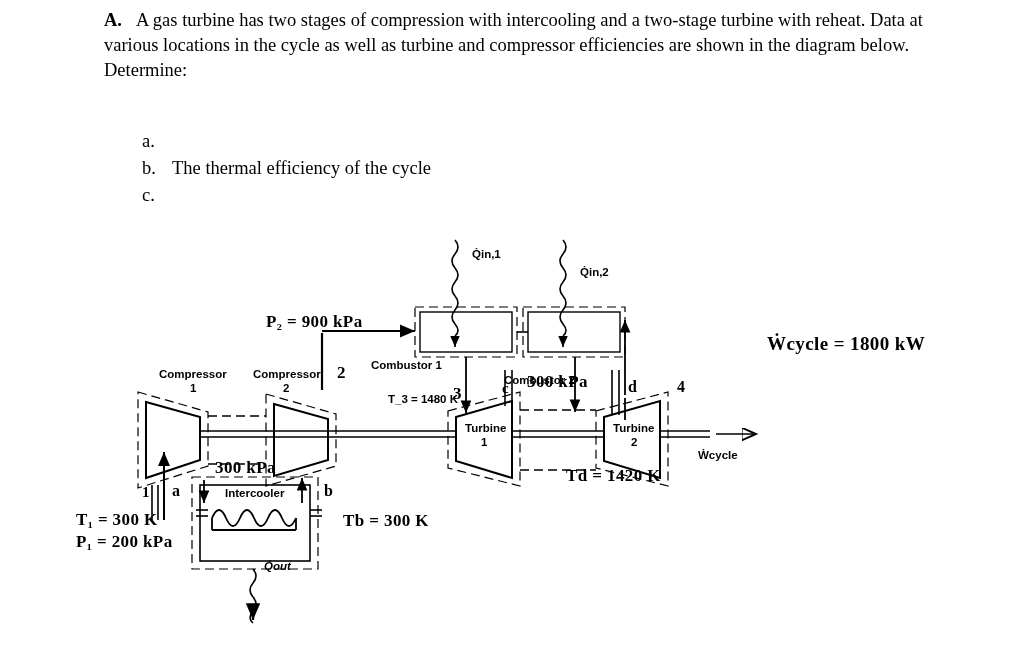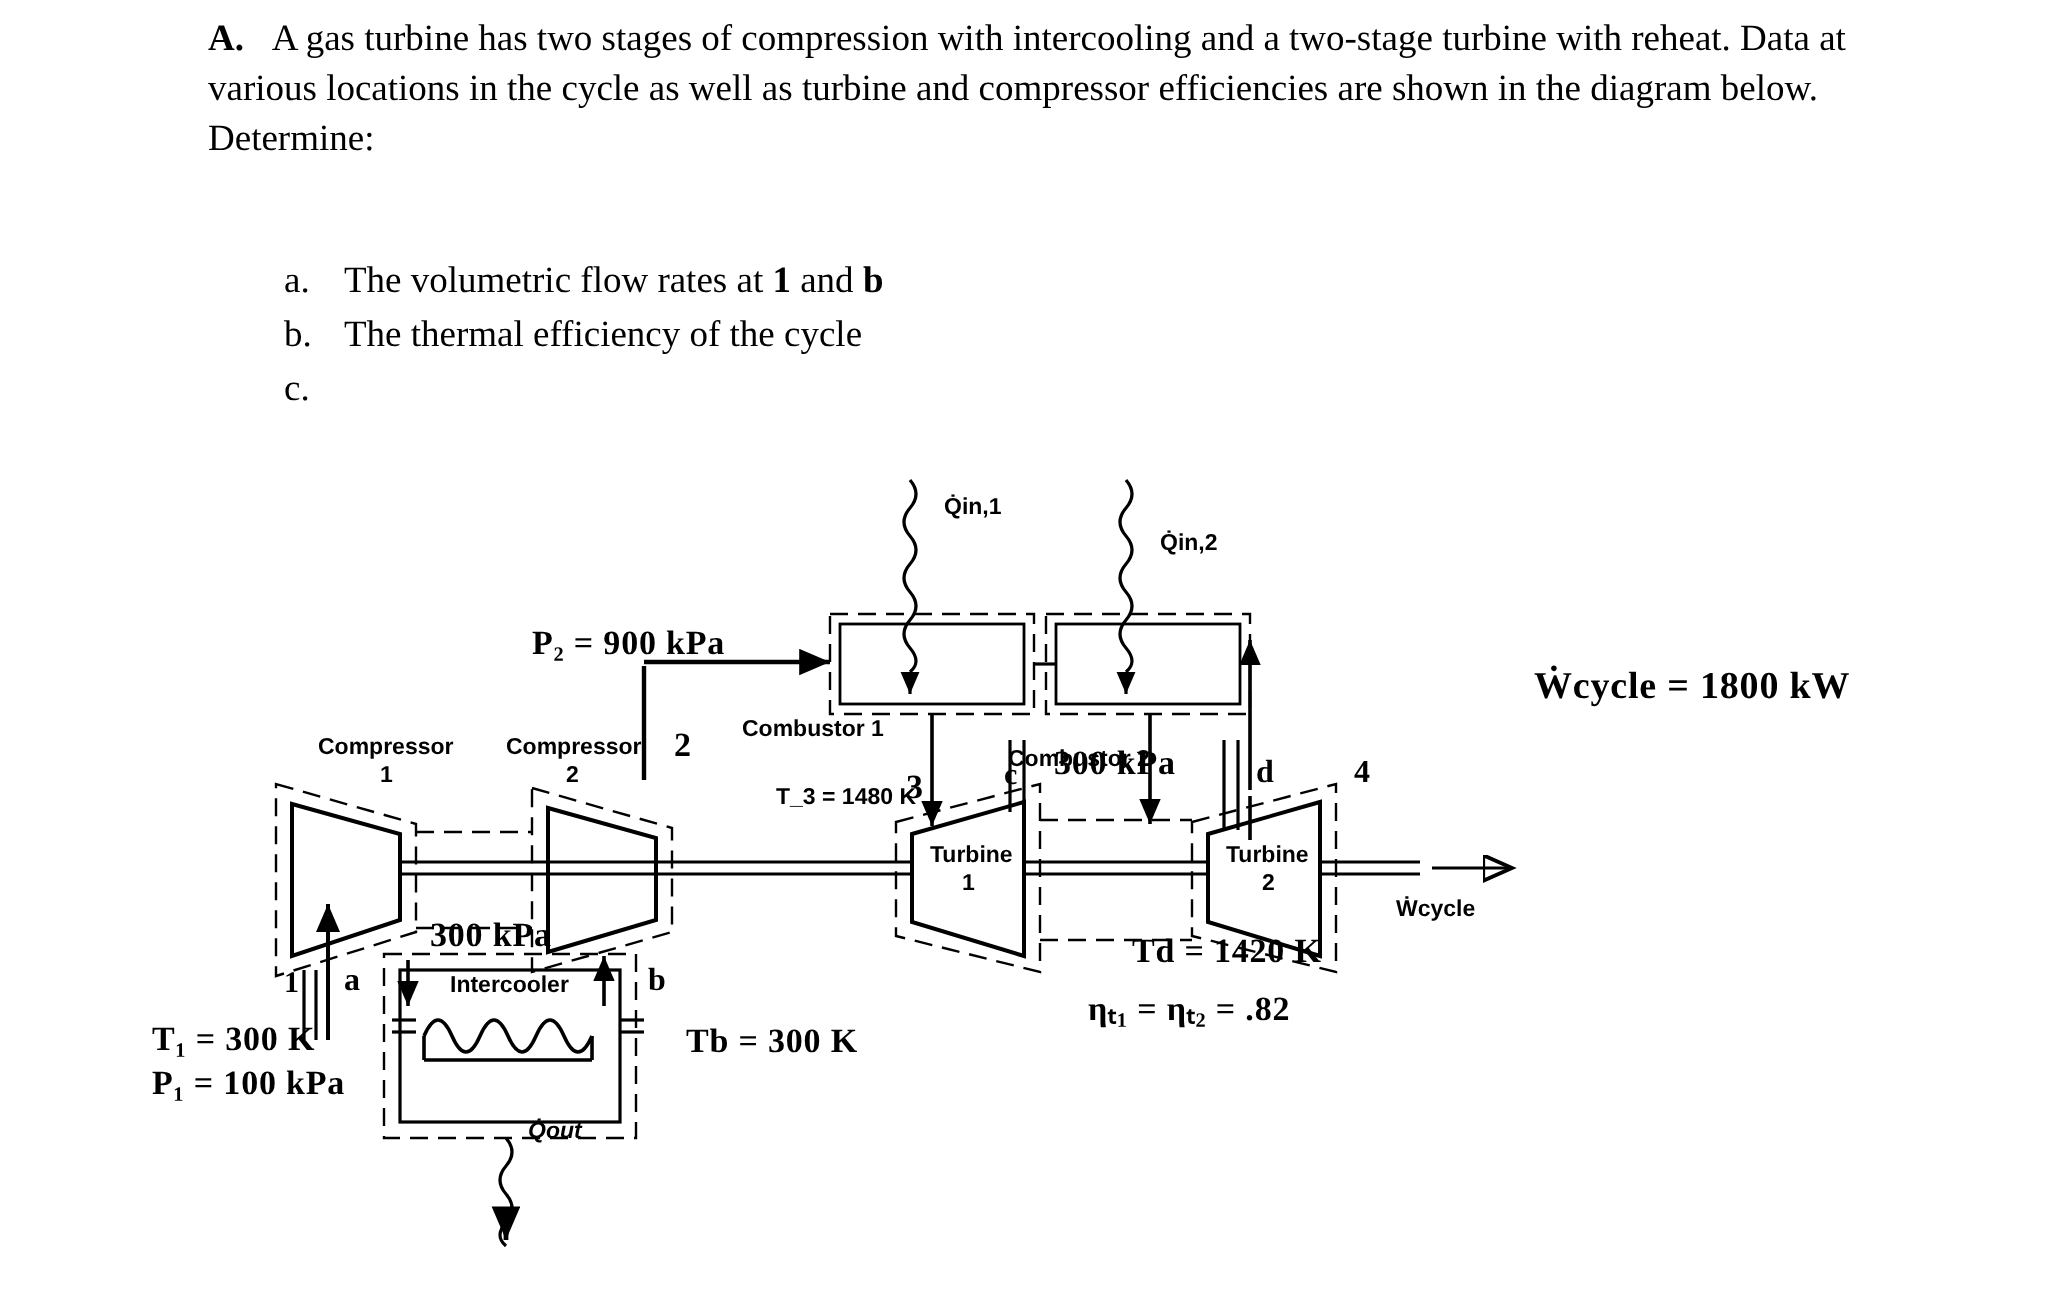--- a/index.html
+++ b/index.html
@@ -39,21 +39,20 @@
 <body>
 
 <div id="problem-text">
   <span class="bold">A.</span>
   &nbsp;&nbsp;<span>A gas turbine has two stages of compression with intercooling and a two-stage turbine with reheat. Data at various locations in the cycle as well as turbine and compressor efficiencies are shown in the diagram below. Determine:</span>
 </div>
 
 <div id="sub-list">
   <div class="row">
     <span class="marker">a.</span>
-    <span><span>The volumetric flow rates at </span><span class="bold">1</span><span> and </span><span class="bold">b</span></span>
   </div>
   <div class="row">
     <span class="marker">b.</span>
     <span>The thermal efficiency of the cycle</span>
   </div>
   <div class="row">
     <span class="marker">c.</span>
   </div>
 </div>
 
@@ -169,19 +168,18 @@
   <div class="hand" style="left:453px;top:164px;font-size:17px;">3</div>
   <div class="hand" style="left:502px;top:160px;font-size:15px;">c</div>
   <div class="hand" style="left:527px;top:152px;font-size:17px;">300 kPa</div>
   <div class="hand" style="left:628px;top:158px;font-size:16px;">d</div>
   <div class="hand" style="left:677px;top:158px;font-size:16px;">4</div>
   <div class="hand" style="left:142px;top:264px;font-size:15px;">1</div>
   <div class="hand" style="left:172px;top:262px;font-size:16px;">a</div>
   <div class="hand" style="left:215px;top:238px;font-size:17px;">300 kPa</div>
   <div class="hand" style="left:324px;top:262px;font-size:16px;">b</div>
   <div class="hand" style="left:76px;top:290px;font-size:17px;">T₁ = 300 K</div>
-  <div class="hand" style="left:76px;top:312px;font-size:17px;">P₁ = 100 kPa</div>
+  <div class="hand" style="left:76px;top:312px;font-size:17px;">P₁ = 200 kPa</div>
   <div class="hand" style="left:343px;top:291px;font-size:17px;">Tb = 300 K</div>
   <div class="hand" style="left:566px;top:246px;font-size:17px;">Td = 1420 K</div>
-  <div class="hand" style="left:544px;top:272px;font-size:17px;">ηₜ₁ = ηₜ₂ = .82</div>
   <div class="hand" style="left:767px;top:113px;font-size:19px;">Ẇcycle = 1800 kW</div>
 
 </div>
 
 </body></html>

